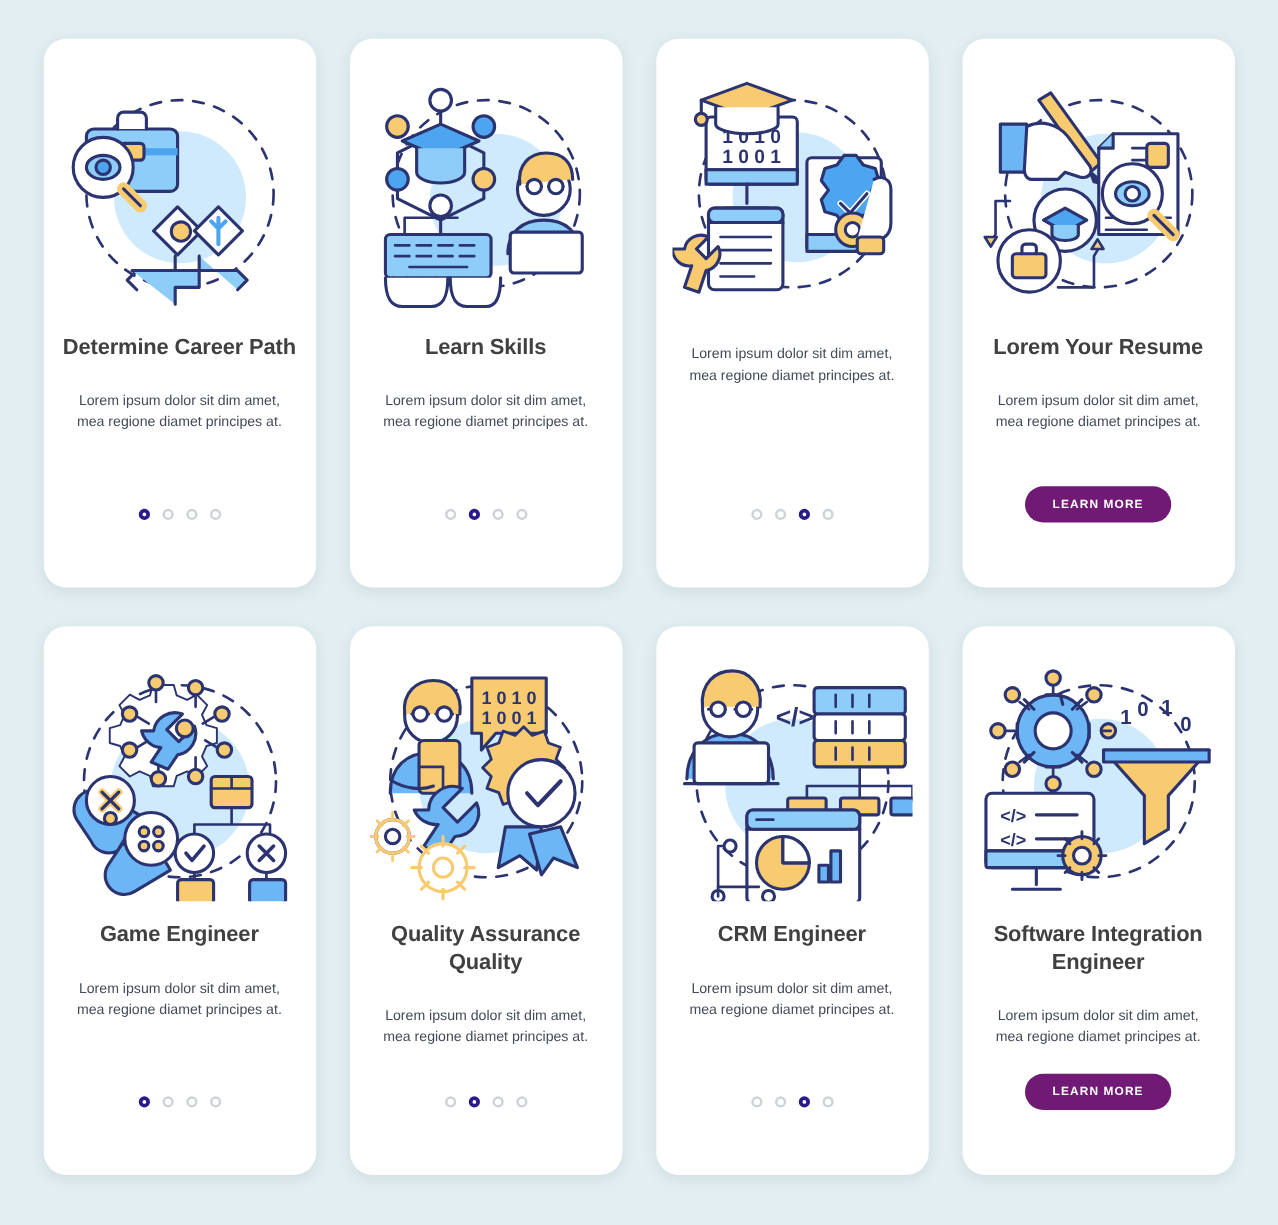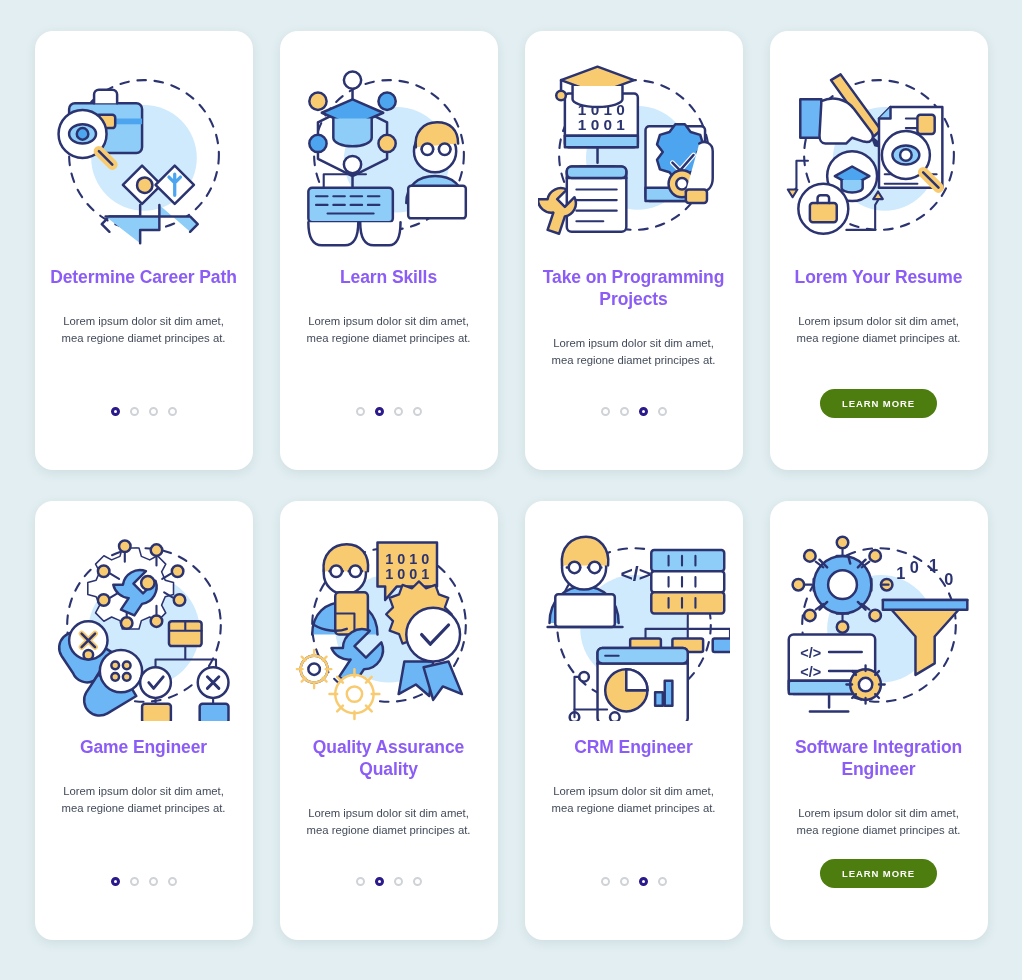--- a/index.html
+++ b/index.html
@@ -32,42 +32,42 @@
     position: relative;
     overflow: hidden;
   }
   .illus {
     width: 192px; height: 192px;
     margin-top: 12px;
     flex: 0 0 auto;
   }
   .illus svg { width: 192px; height: 192px; display:block; }
   .title {
-    color: #8b5cf6;
+    color: #404040;
     font-weight: bold;
     font-size: 17.5px;
     line-height: 1.25;
     text-align: center;
     margin-top: 16px;
     letter-spacing: -0.1px;
   }
   .desc {
     color: #424a59;
     font-size: 11.3px;
     line-height: 1.56;
     text-align: center;
     margin-top: 24px;
     max-width: 182px;
   }
   .spacer { flex: 1 1 auto; }
   .dots { display: flex; gap: 10px; align-items: center; justify-content: center; margin-bottom: 14px; }
   .dot { width: 9px; height: 9px; border-radius: 50%; border: 2px solid #cfd3d8; background: #fff; }
   .dot.active { border-color: #2b1a8c; border-width: 3px; background: #ffffff; }
   .learn-btn {
-    background: #4d7c0f;
+    background: #701a75;
     color: #ffffff;
     border: none;
     border-radius: 20px;
     font-size: 9.5px;
     font-weight: bold;
     letter-spacing: 0.9px;
     padding: 9px 22px;
     margin-bottom: 12px;
     cursor: pointer;
     font-family: "Liberation Sans", sans-serif;
@@ -197,21 +197,20 @@
           <path d="M137 76l6-8h10l6 8 10 3 3 10-6 8 6 8-3 10-10 3-6 8h-10l-6-8-10-3-3-10 6-8-6-8 3-10z" fill="#4da4ef"></path>
           <path d="M140 108l8 8 14-16" stroke="#ffffff" stroke-width="5"></path>
           <path d="M140 108l8 8 14-16"></path>
           <circle cx="150" cy="130" r="14" fill="#f9cb70"></circle>
           <circle cx="150" cy="130" r="6" fill="#ffffff"></circle>
           <path d="M168 88c6-4 14 0 14 8v28c0 8-4 14-12 14h-16" fill="#ffffff"></path>
           <rect x="154" y="136" width="22" height="14" rx="3" fill="#f9cb70"></rect>
         </g>
       </svg>
     </div>
-    <div class="title">Take on Programming Projects</div>
     <div class="desc">Lorem ipsum dolor sit dim amet, mea regione diamet principes at.</div>
     <div class="spacer"></div>
     <div class="dots">
       <span class="dot"></span>
       <span class="dot"></span>
       <span class="dot active"></span>
       <span class="dot"></span>
     </div>
   </div>
 

